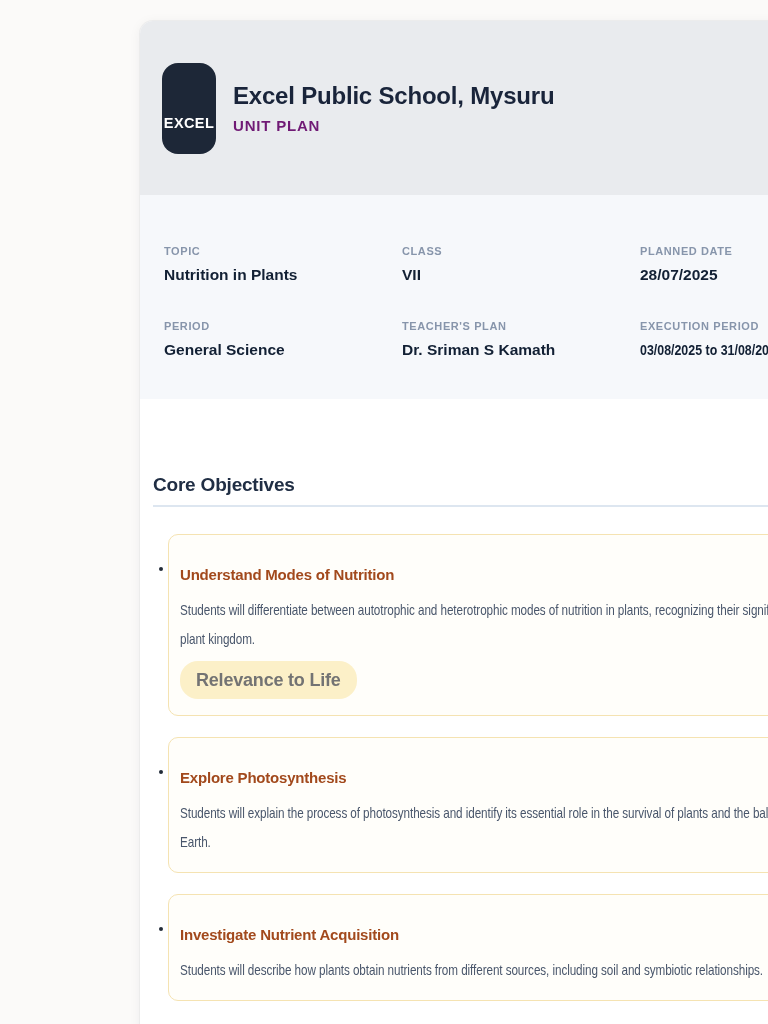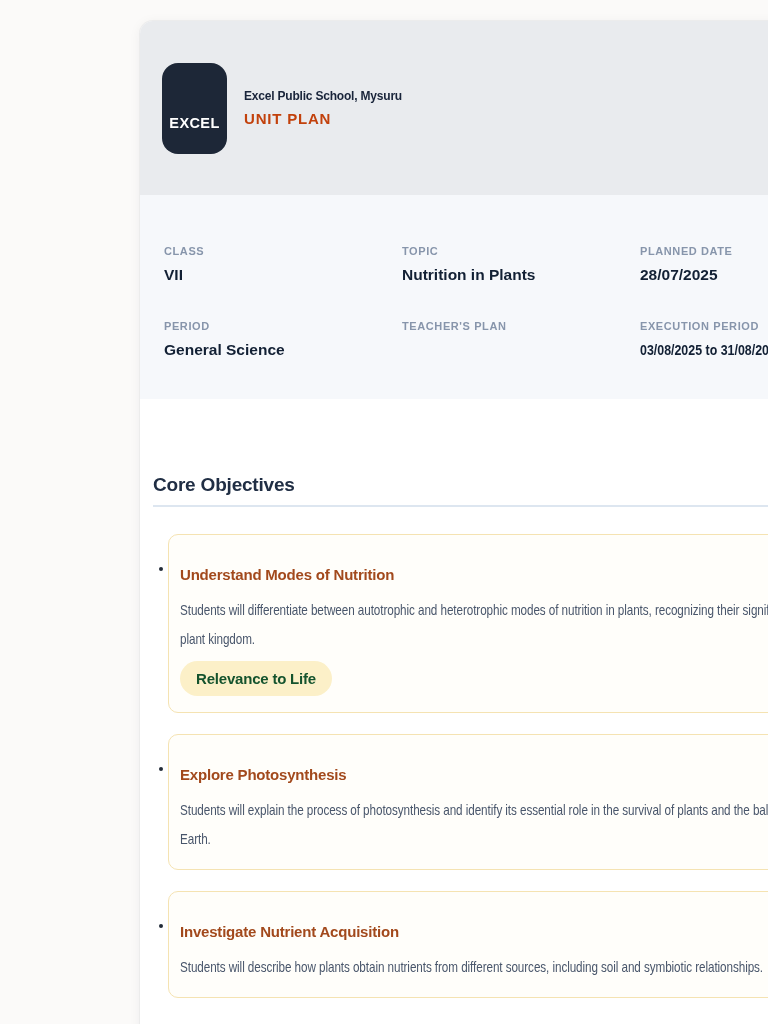--- a/index.html
+++ b/index.html
@@ -28,47 +28,47 @@
     height: 174px;
     background: #e9ebee;
     border-radius: 13px 13px 0 0;
     display: flex;
     align-items: center;
     gap: 17px;
     padding: 0 24px 0 22px;
     box-sizing: border-box;
   }
   .logo {
-    width: 65px;
+    width: 54px;
     height: 91px;
     background: #1d2737;
     border-radius: 16px;
     display: flex;
     justify-content: center;
     align-items: center;
     padding-top: 30px;
     box-sizing: border-box;
     flex: 0 0 auto;
   }
   .logo-text {
     color: #ffffff;
     font-size: 14.5px;
     font-weight: 700;
     letter-spacing: 0.4px;
   }
   .school-name {
-    font-size: 12px;
+    font-size: 24px;
     font-weight: 700;
     color: #19243a;
     letter-spacing: -0.2px;
   }
   .doc-type {
     font-size: 15px;
     font-weight: 600;
-    color: #c2410c;
+    color: #701a75;
     letter-spacing: 0.8px;
     margin-top: 7px;
   }
   
   .doc-meta {
     background: #f6f8fb;
     padding: 50px 24px 40px;
     box-sizing: border-box;
     display: grid;
     grid-template-columns: 238px 238px 1fr;
@@ -149,22 +149,22 @@
     line-height: 29px;
     white-space: nowrap;
     transform: scaleX(0.78);
     transform-origin: 0 50%;
     letter-spacing: -0.1px;
   }
   .badge {
     display: inline-block;
     margin-top: 8px;
     background: #fcf0c8;
-    color: #14532d;
-    font-size: 15px;
+    color: #737373;
+    font-size: 18px;
     font-weight: 600;
     letter-spacing: -0.2px;
     padding: 10px 16px;
     border-radius: 18px;
     line-height: 1;
   }
 </style>
 </head>
 <body>
 
@@ -175,37 +175,38 @@
       <span class="logo-text">EXCEL</span>
     </div>
     <div class="header-text">
       <div class="school-name">Excel Public School, Mysuru</div>
       <div class="doc-type">UNIT PLAN</div>
     </div>
   </div>
 
   <div class="doc-meta">
     <div class="meta-field">
+      <div class="meta-label">TOPIC</div>
+      <div class="meta-value">Nutrition in Plants</div>
+    </div>
+    <div class="meta-field">
       <div class="meta-label">CLASS</div>
       <div class="meta-value">VII</div>
     </div>
     <div class="meta-field">
-      <div class="meta-label">TOPIC</div>
-      <div class="meta-value">Nutrition in Plants</div>
-    </div>
-    <div class="meta-field">
       <div class="meta-label">PLANNED DATE</div>
       <div class="meta-value">28/07/2025</div>
     </div>
     <div class="meta-field">
       <div class="meta-label">PERIOD</div>
       <div class="meta-value">General Science</div>
     </div>
     <div class="meta-field">
       <div class="meta-label">TEACHER'S PLAN</div>
+      <div class="meta-value">Dr. Sriman S Kamath</div>
     </div>
     <div class="meta-field">
       <div class="meta-label">EXECUTION PERIOD</div>
       <div class="meta-value condense">03/08/2025 to 31/08/2025</div>
     </div>
   </div>
 
   <div class="doc-body">
     <h2 class="section-title">Core Objectives</h2>
     <hr class="section-rule">

